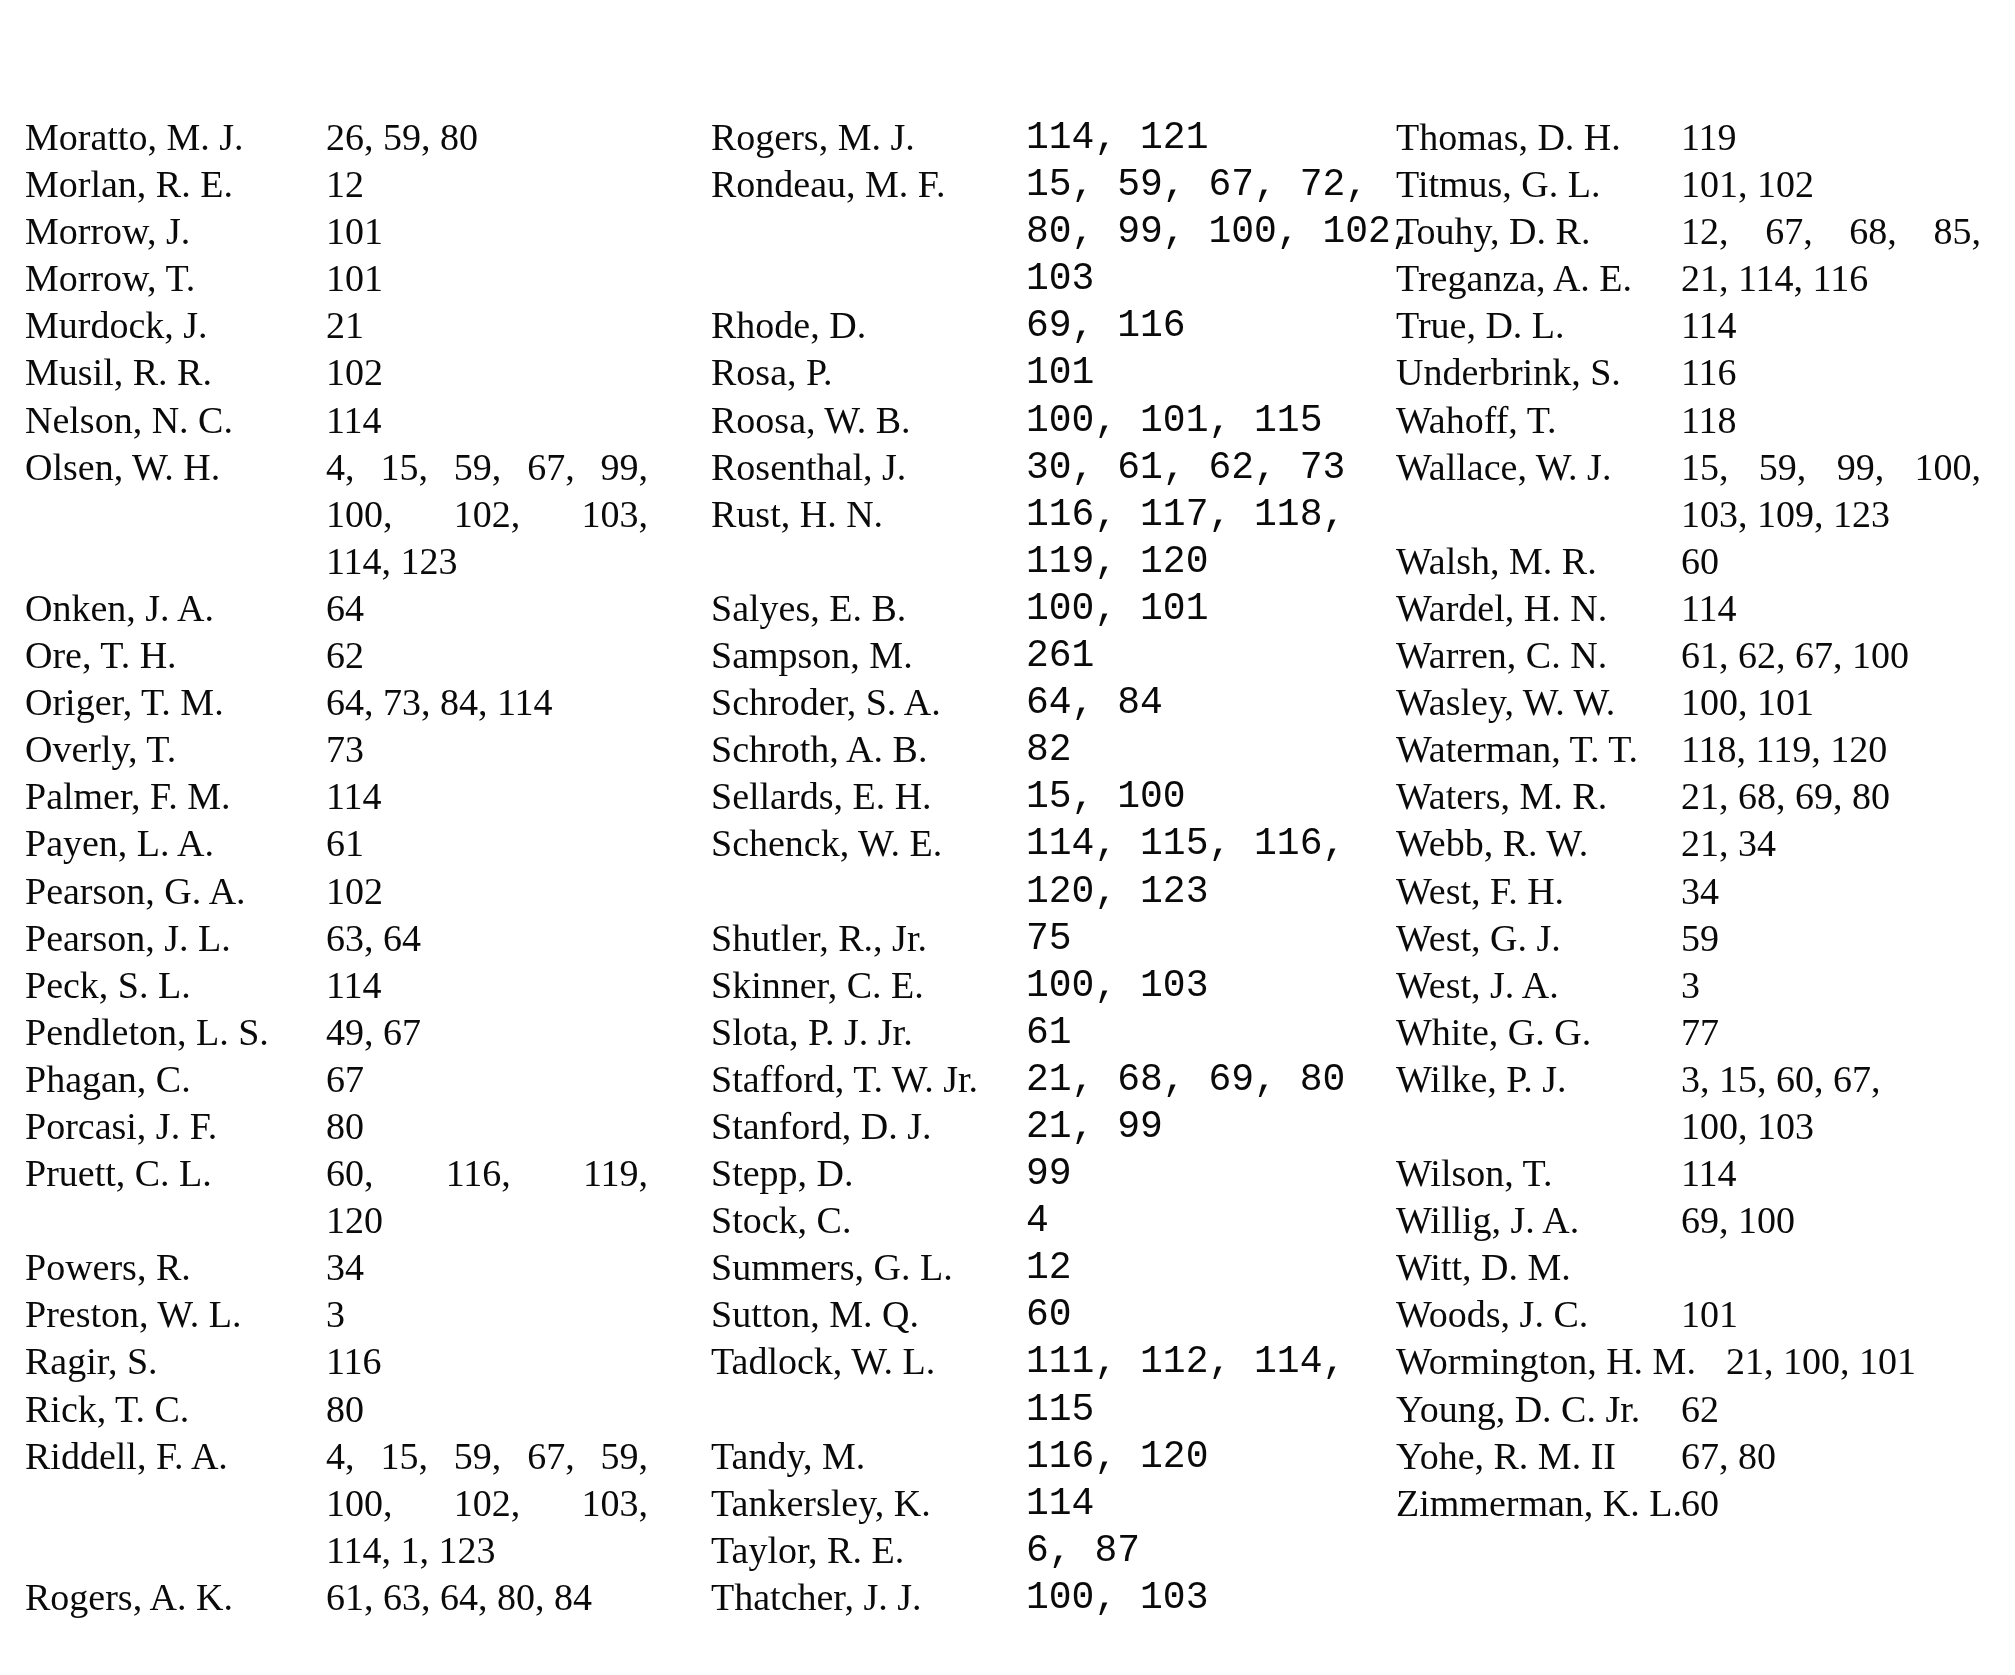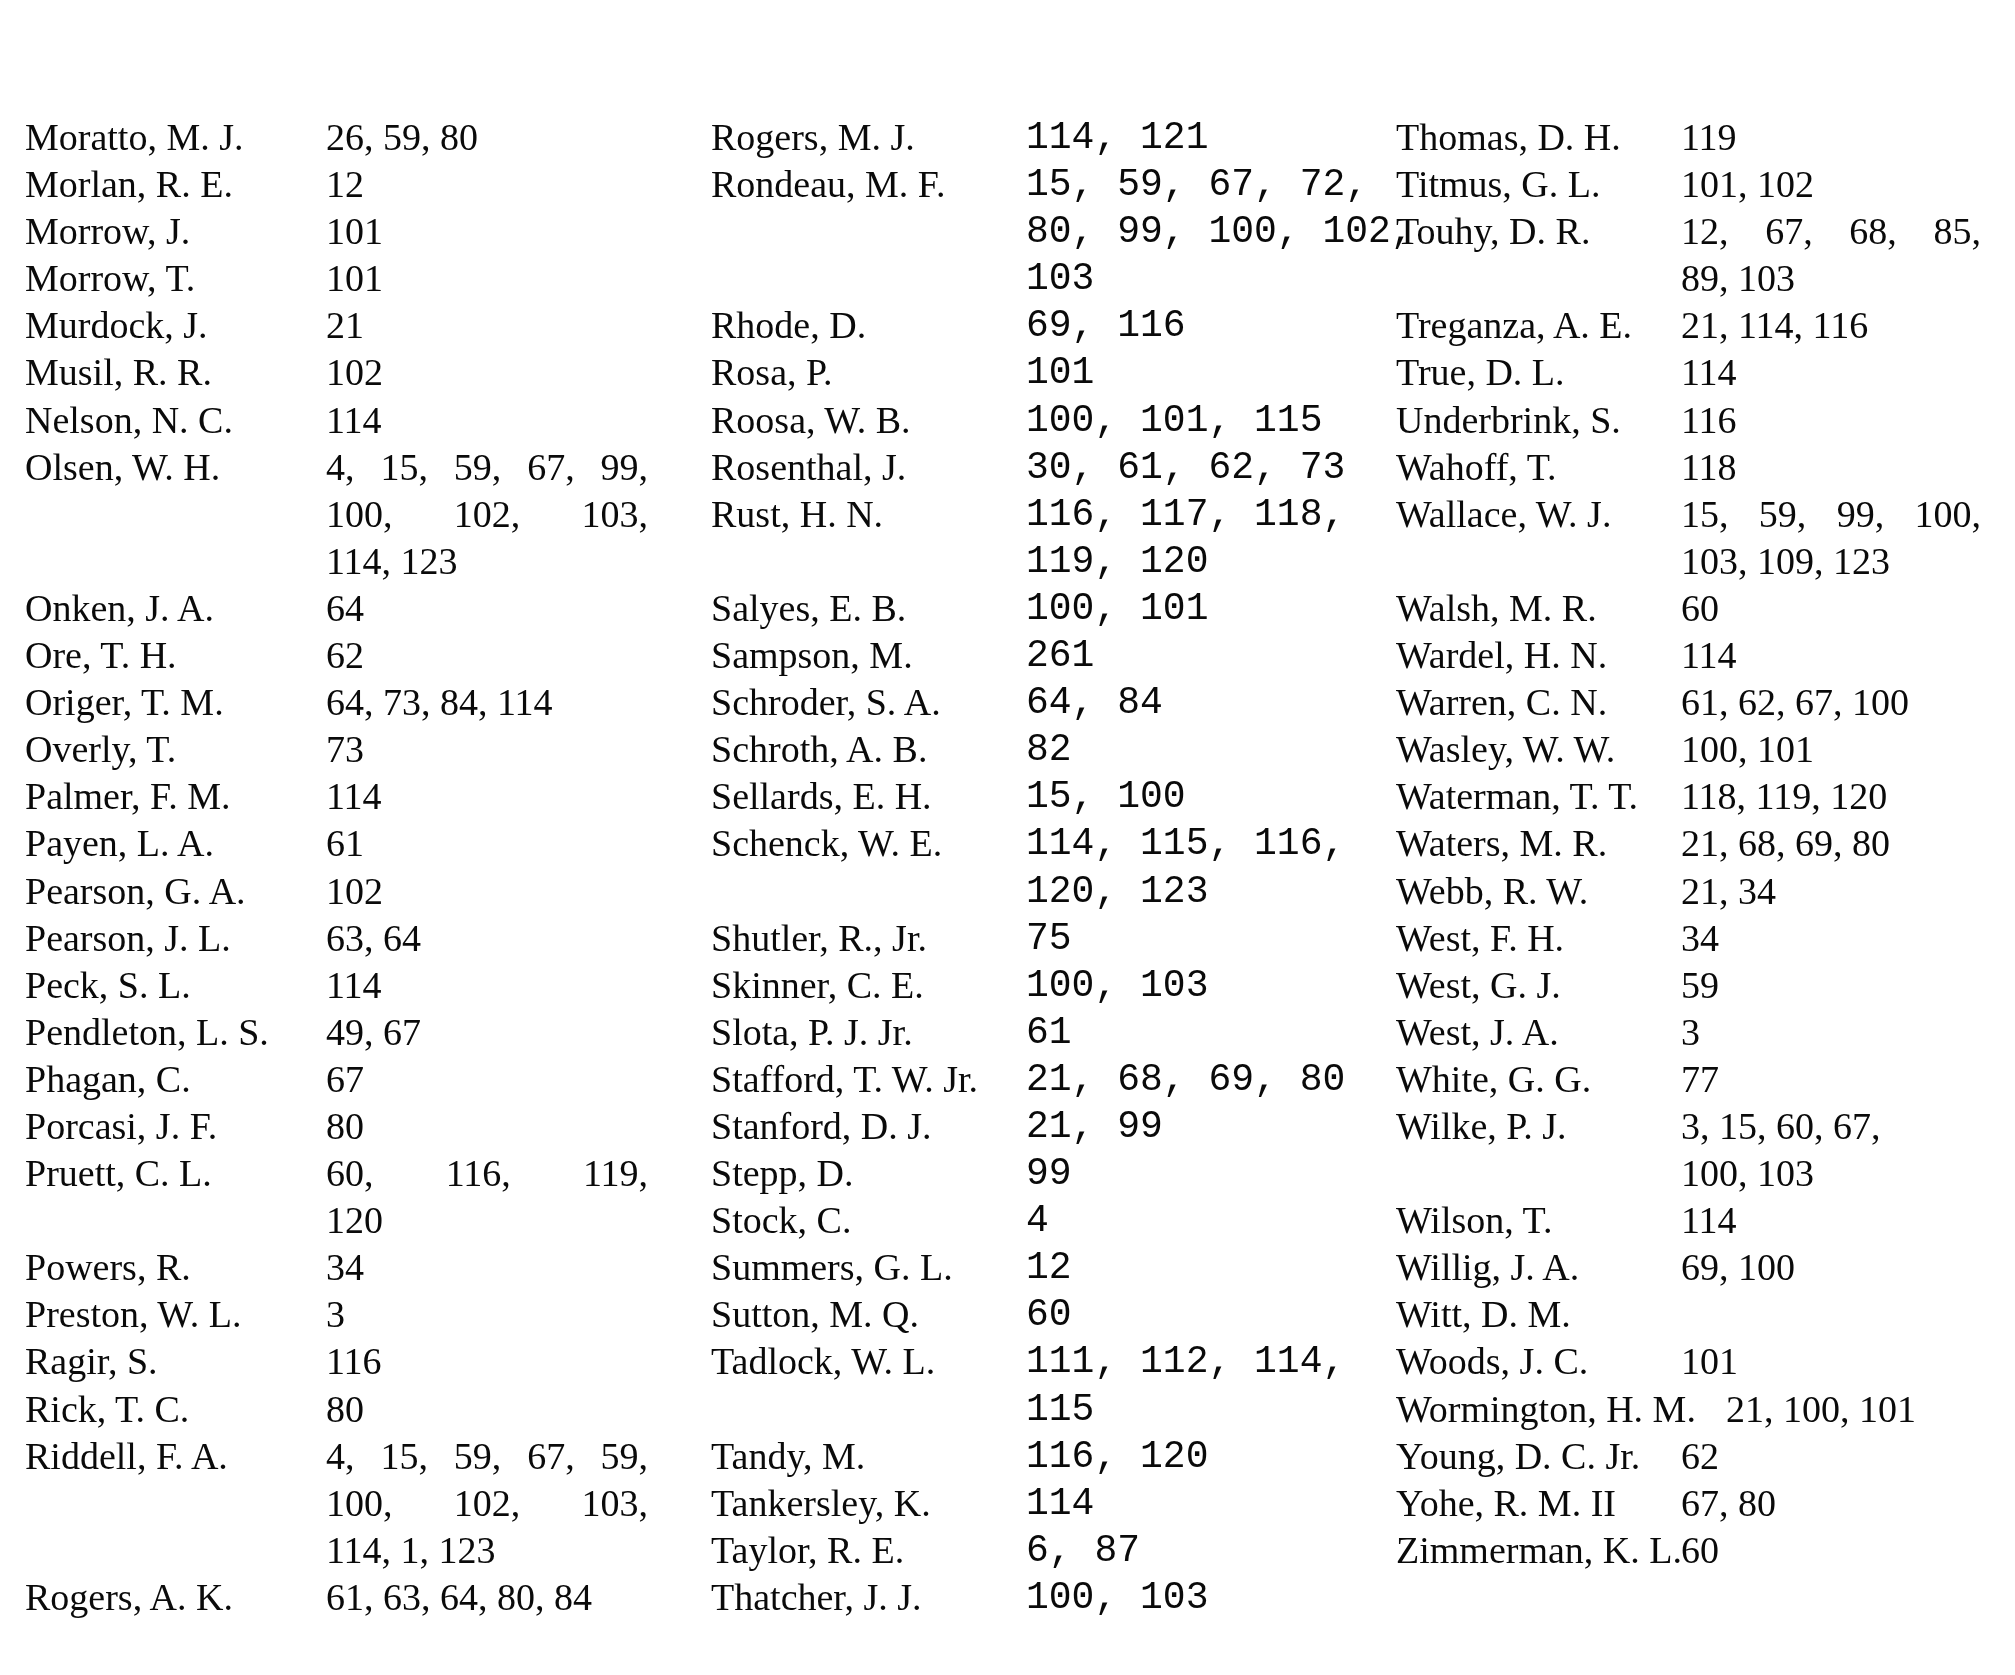--- a/index.html
+++ b/index.html
@@ -399,23 +399,20 @@
         <div class="line">
           <span class="name">Titmus, G. L.</span>
           <span class="pages">101, 102</span>
         </div>
       </div>
       <div class="entry">
         <div class="line">
           <span class="name">Touhy, D. R.</span>
           <span class="pages justify">12, 67, 68, 85,</span>
         </div>
-        <div class="line">
-          <span class="pages">89, 103</span>
-        </div>
       </div>
       <div class="entry">
         <div class="line">
           <span class="name">Treganza, A. E.</span>
           <span class="pages">21, 114, 116</span>
         </div>
       </div>
       <div class="entry">
         <div class="line">
           <span class="name">True, D. L.</span>

